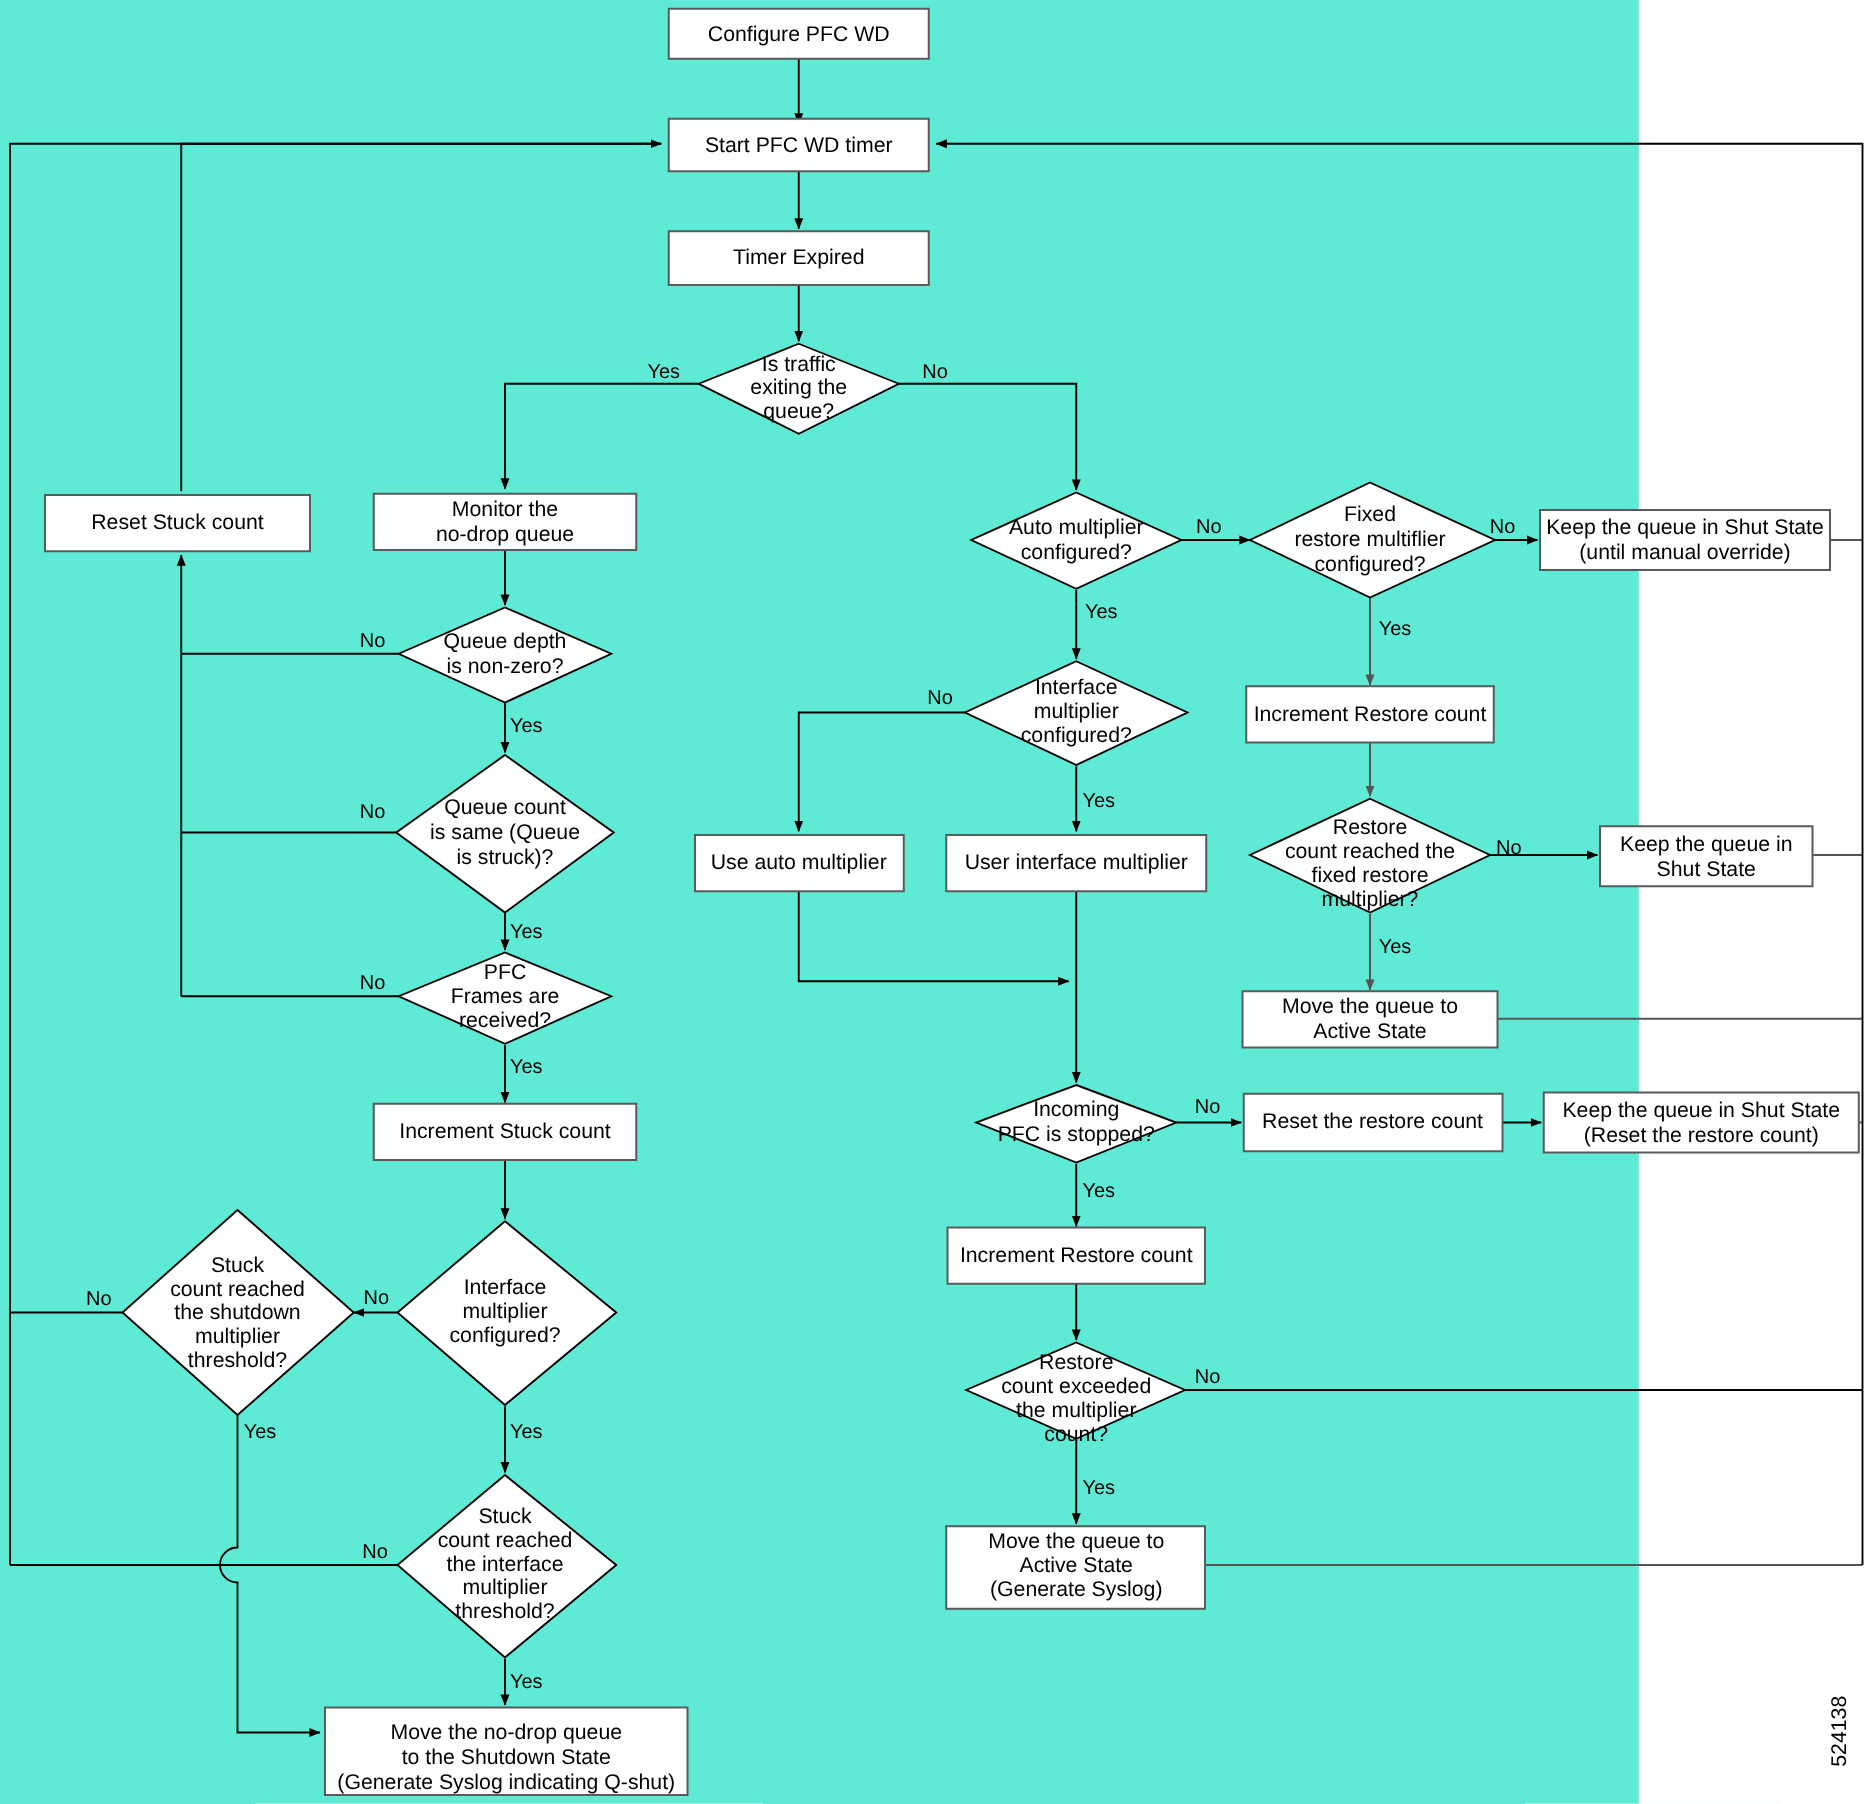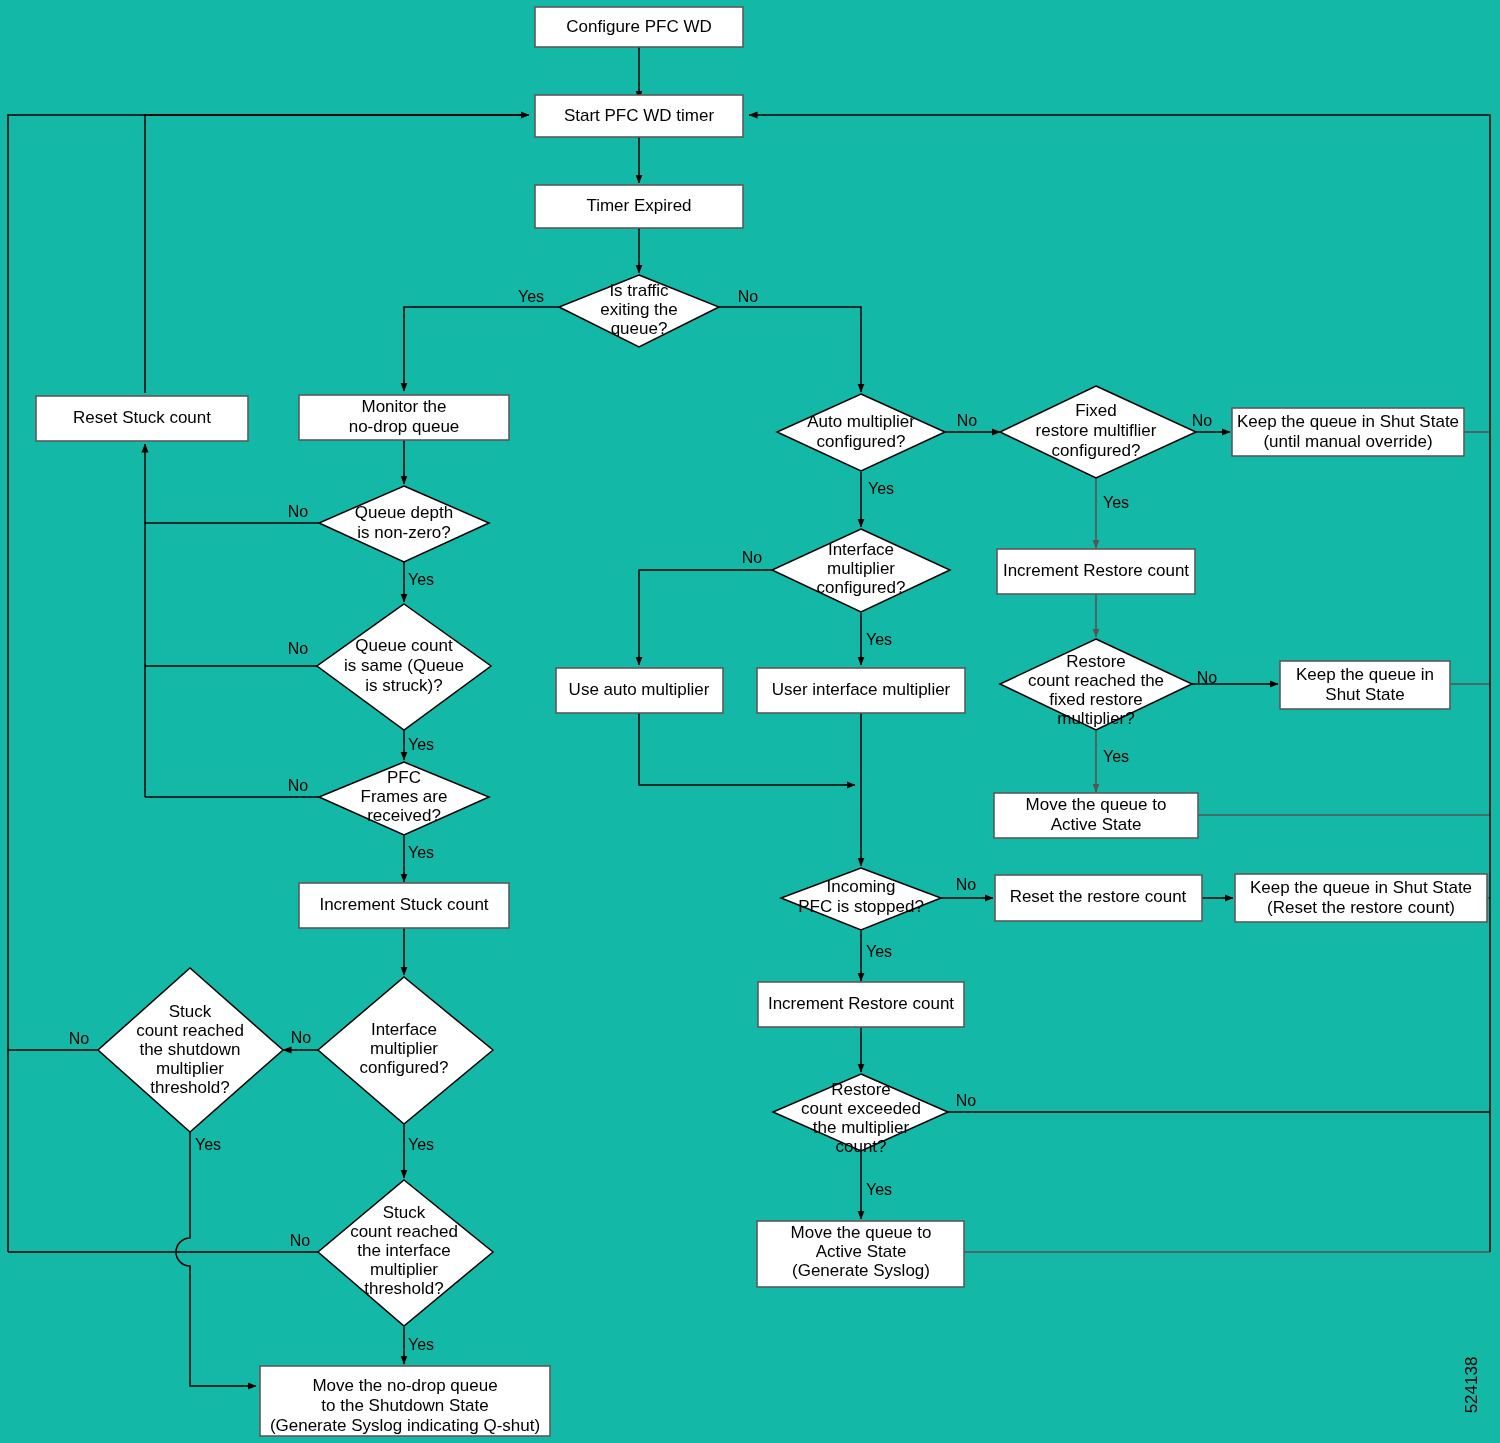--- a/index.html
+++ b/index.html
@@ -2,23 +2,23 @@
 <html><head>
 <meta charset="utf-8">
 <style>
   html, body {
     margin: 0;
     padding: 0;
     background: #ffffff;
   }
   #diagram-root {
     position: relative;
-    width: 1500px;
+    width: 1311px;
     height: 1443px;
-    background: #14b8a6;
+    background: #5eead4;
     font-family: "Liberation Sans", sans-serif;
   }
   svg#flow {
     display: block;
     width: 1500px;
     height: 1443px;
   }
   .node-box {
     fill: #ffffff;
     stroke: #5a5a5a;

